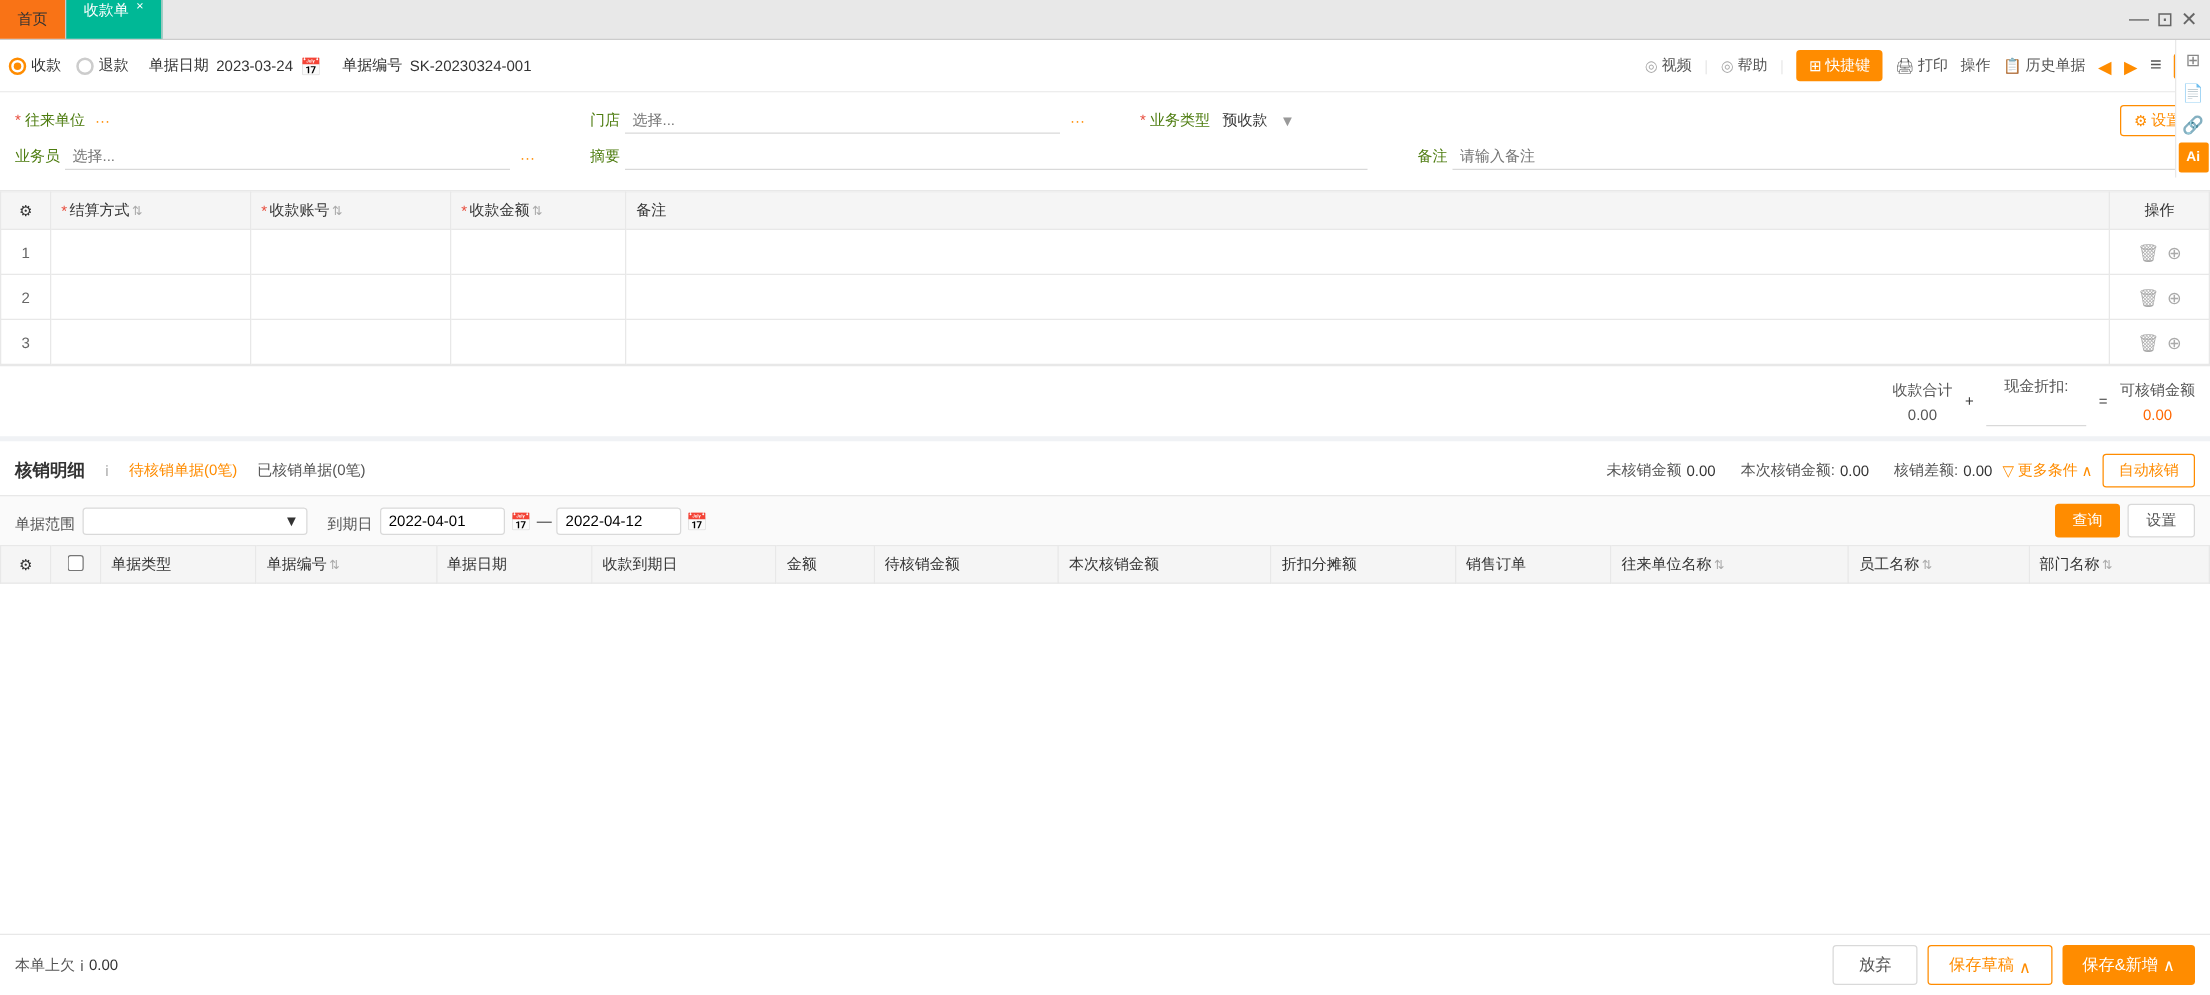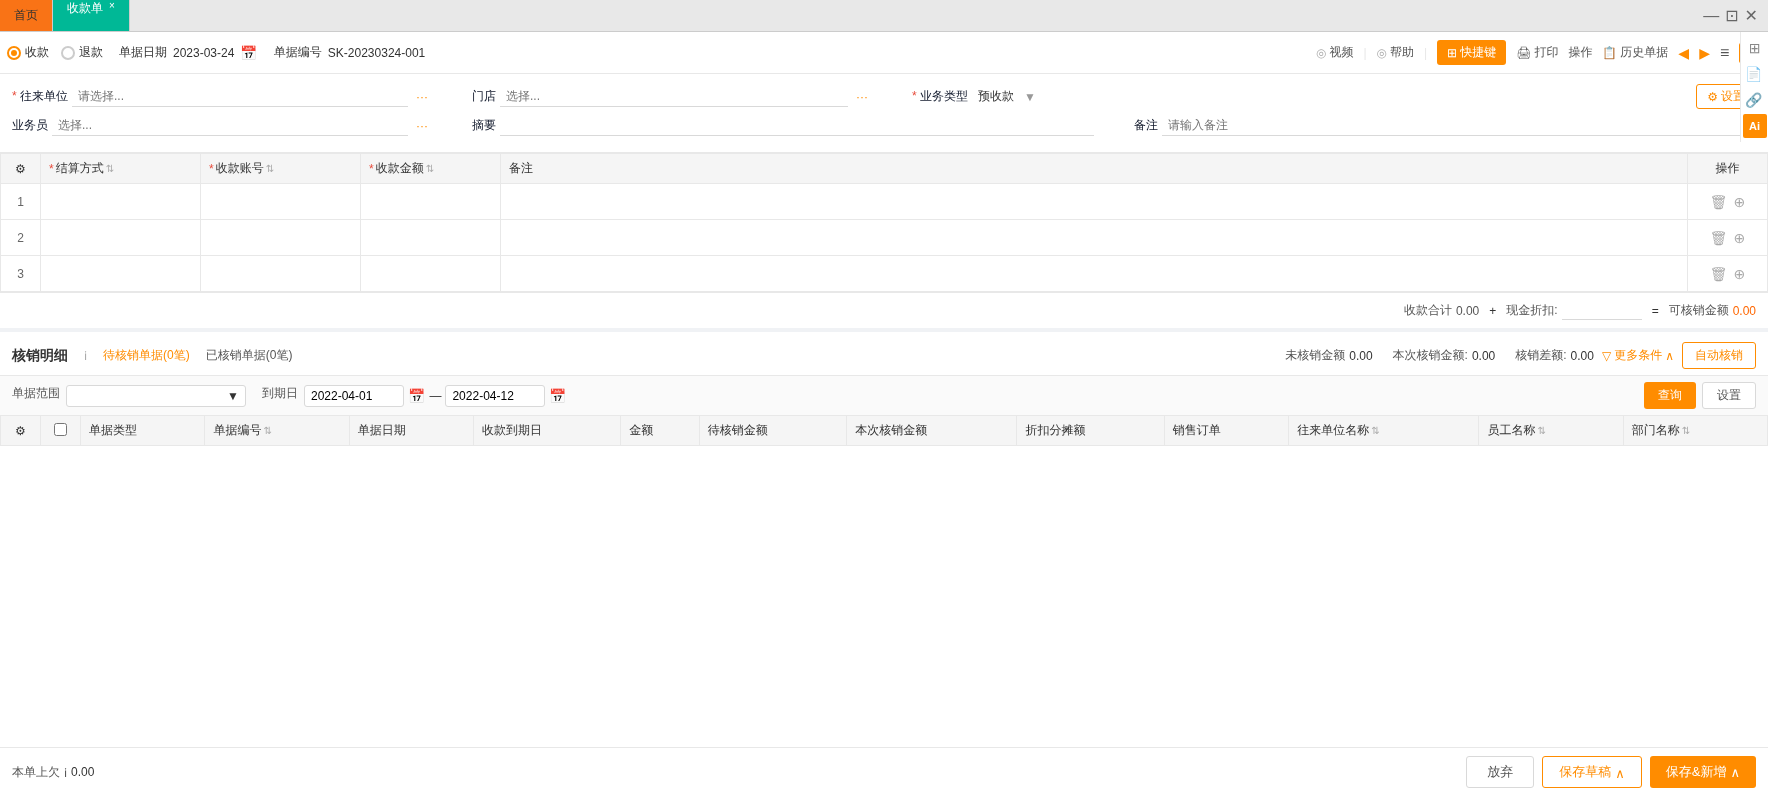--- a/index.html
+++ b/index.html
@@ -55,21 +55,21 @@
       background: #ff8c00; color: #fff; border: none; padding: 4px 10px;
       border-radius: 3px; cursor: pointer; font-size: 12px; display: flex; align-items: center; gap: 3px;
     }
 
     
     .form-section {
       padding: 10px 12px; border-bottom: 1px solid #e8e8e8; background: #fff; flex-shrink: 0;
     }
     .form-row { display: flex; align-items: center; gap: 0; margin-bottom: 6px; }
     .form-field { display: flex; align-items: center; flex: 1; gap: 4px; }
-    .field-label { color: #0f172a; white-space: nowrap; min-width: fit-content; }
+    .field-label { color: #4d7c0f; white-space: nowrap; min-width: fit-content; }
     .field-label.required::before { content: '* '; color: #e74c3c; }
     .field-input {
       flex: 1; border: none; border-bottom: 1px solid #d9d9d9; padding: 3px 6px;
       font-size: 12px; color: #bbb; outline: none; background: transparent;
     }
     .field-ellipsis { color: #ff8c00; cursor: pointer; padding: 0 4px; }
     .settings-btn {
       border: 1px solid #ff8c00; color: #ff8c00; padding: 3px 10px;
       border-radius: 3px; cursor: pointer; background: #fff; font-size: 12px;
       display: flex; align-items: center; gap: 3px;
@@ -90,21 +90,21 @@
     .action-cell { display: flex; align-items: center; justify-content: center; gap: 6px; padding: 0 8px; }
     .action-icon { color: #aaa; cursor: pointer; font-size: 14px; }
     .row-num { text-align: center; color: #666; padding: 0 8px; }
 
     
     .calc-row {
       display: flex; align-items: center; justify-content: flex-end;
       padding: 8px 12px; background: #fff; border-top: 1px solid #e8e8e8;
       gap: 10px; flex-shrink: 0;
     }
-    .calc-item { display: flex; align-items: center; gap: 4px; color: #555; }
+    .calc-item { display: flex; align-items: center; gap: 4px; color: #555; flex-direction: column; }
     .calc-input {
       border: none; border-bottom: 1px solid #d9d9d9; width: 80px;
       padding: 2px 4px; text-align: right; font-size: 12px;
     }
     .calc-value { color: #ff6600; font-weight: 500; }
 
     
     .verify-section {
       background: #fff; border-top: 4px solid #f0f2f5; flex: 1; overflow: hidden;
       display: flex; flex-direction: column;
@@ -125,21 +125,21 @@
     .verify-actions { margin-left: auto; display: flex; align-items: center; gap: 8px; }
     .filter-link { color: #ff8c00; cursor: pointer; font-size: 12px; display: flex; align-items: center; gap: 3px; }
     .auto-btn {
       background: #fff; border: 1px solid #ff8c00; color: #ff8c00;
       padding: 4px 12px; border-radius: 3px; cursor: pointer; font-size: 12px;
     }
     .verify-filter-row {
       display: flex; align-items: center; padding: 6px 12px; gap: 16px;
       border-top: 1px solid #e8e8e8; flex-shrink: 0; background: #fafafa;
     }
-    .filter-field { display: flex; align-items: flex-start; gap: 6px; }
+    .filter-field { display: flex; align-items: flex-end; gap: 6px; }
     .filter-label { color: #555; white-space: nowrap; }
     .filter-select {
       width: 180px; border: 1px solid #d9d9d9; border-radius: 3px;
       padding: 3px 6px; font-size: 12px; display: flex; align-items: center;
       justify-content: space-between; cursor: pointer; background: #fff;
     }
     .date-input {
       border: 1px solid #d9d9d9; border-radius: 3px; padding: 3px 6px;
       font-size: 12px; width: 100px;
     }
@@ -276,21 +276,20 @@
         <span class="toolbar-icon">▶</span>
         <span style="color:#555;cursor:pointer;font-size:16px;">≡</span>
         <span style="background:#ff8c00;color:#fff;padding:2px 5px;border-radius:2px;cursor:pointer;font-size:14px;">⊞</span>
       </div>
     </div>
 
     <div class="form-section">
       <div class="form-row">
         <div class="form-field" style="max-width:420px;">
           <span class="field-label required">往来单位</span>
-          <input class="field-input" type="text" placeholder="请选择..." style="">
           <span class="field-ellipsis">···</span>
         </div>
         <div style="width:40px;"></div>
         <div class="form-field" style="max-width:400px;">
           <span class="field-label">门店</span>
           <input class="field-input" type="text" placeholder="选择..." style="">
           <span class="field-ellipsis">···</span>
         </div>
         <div style="width:40px;"></div>
         <div class="form-field" style="max-width:300px;">

